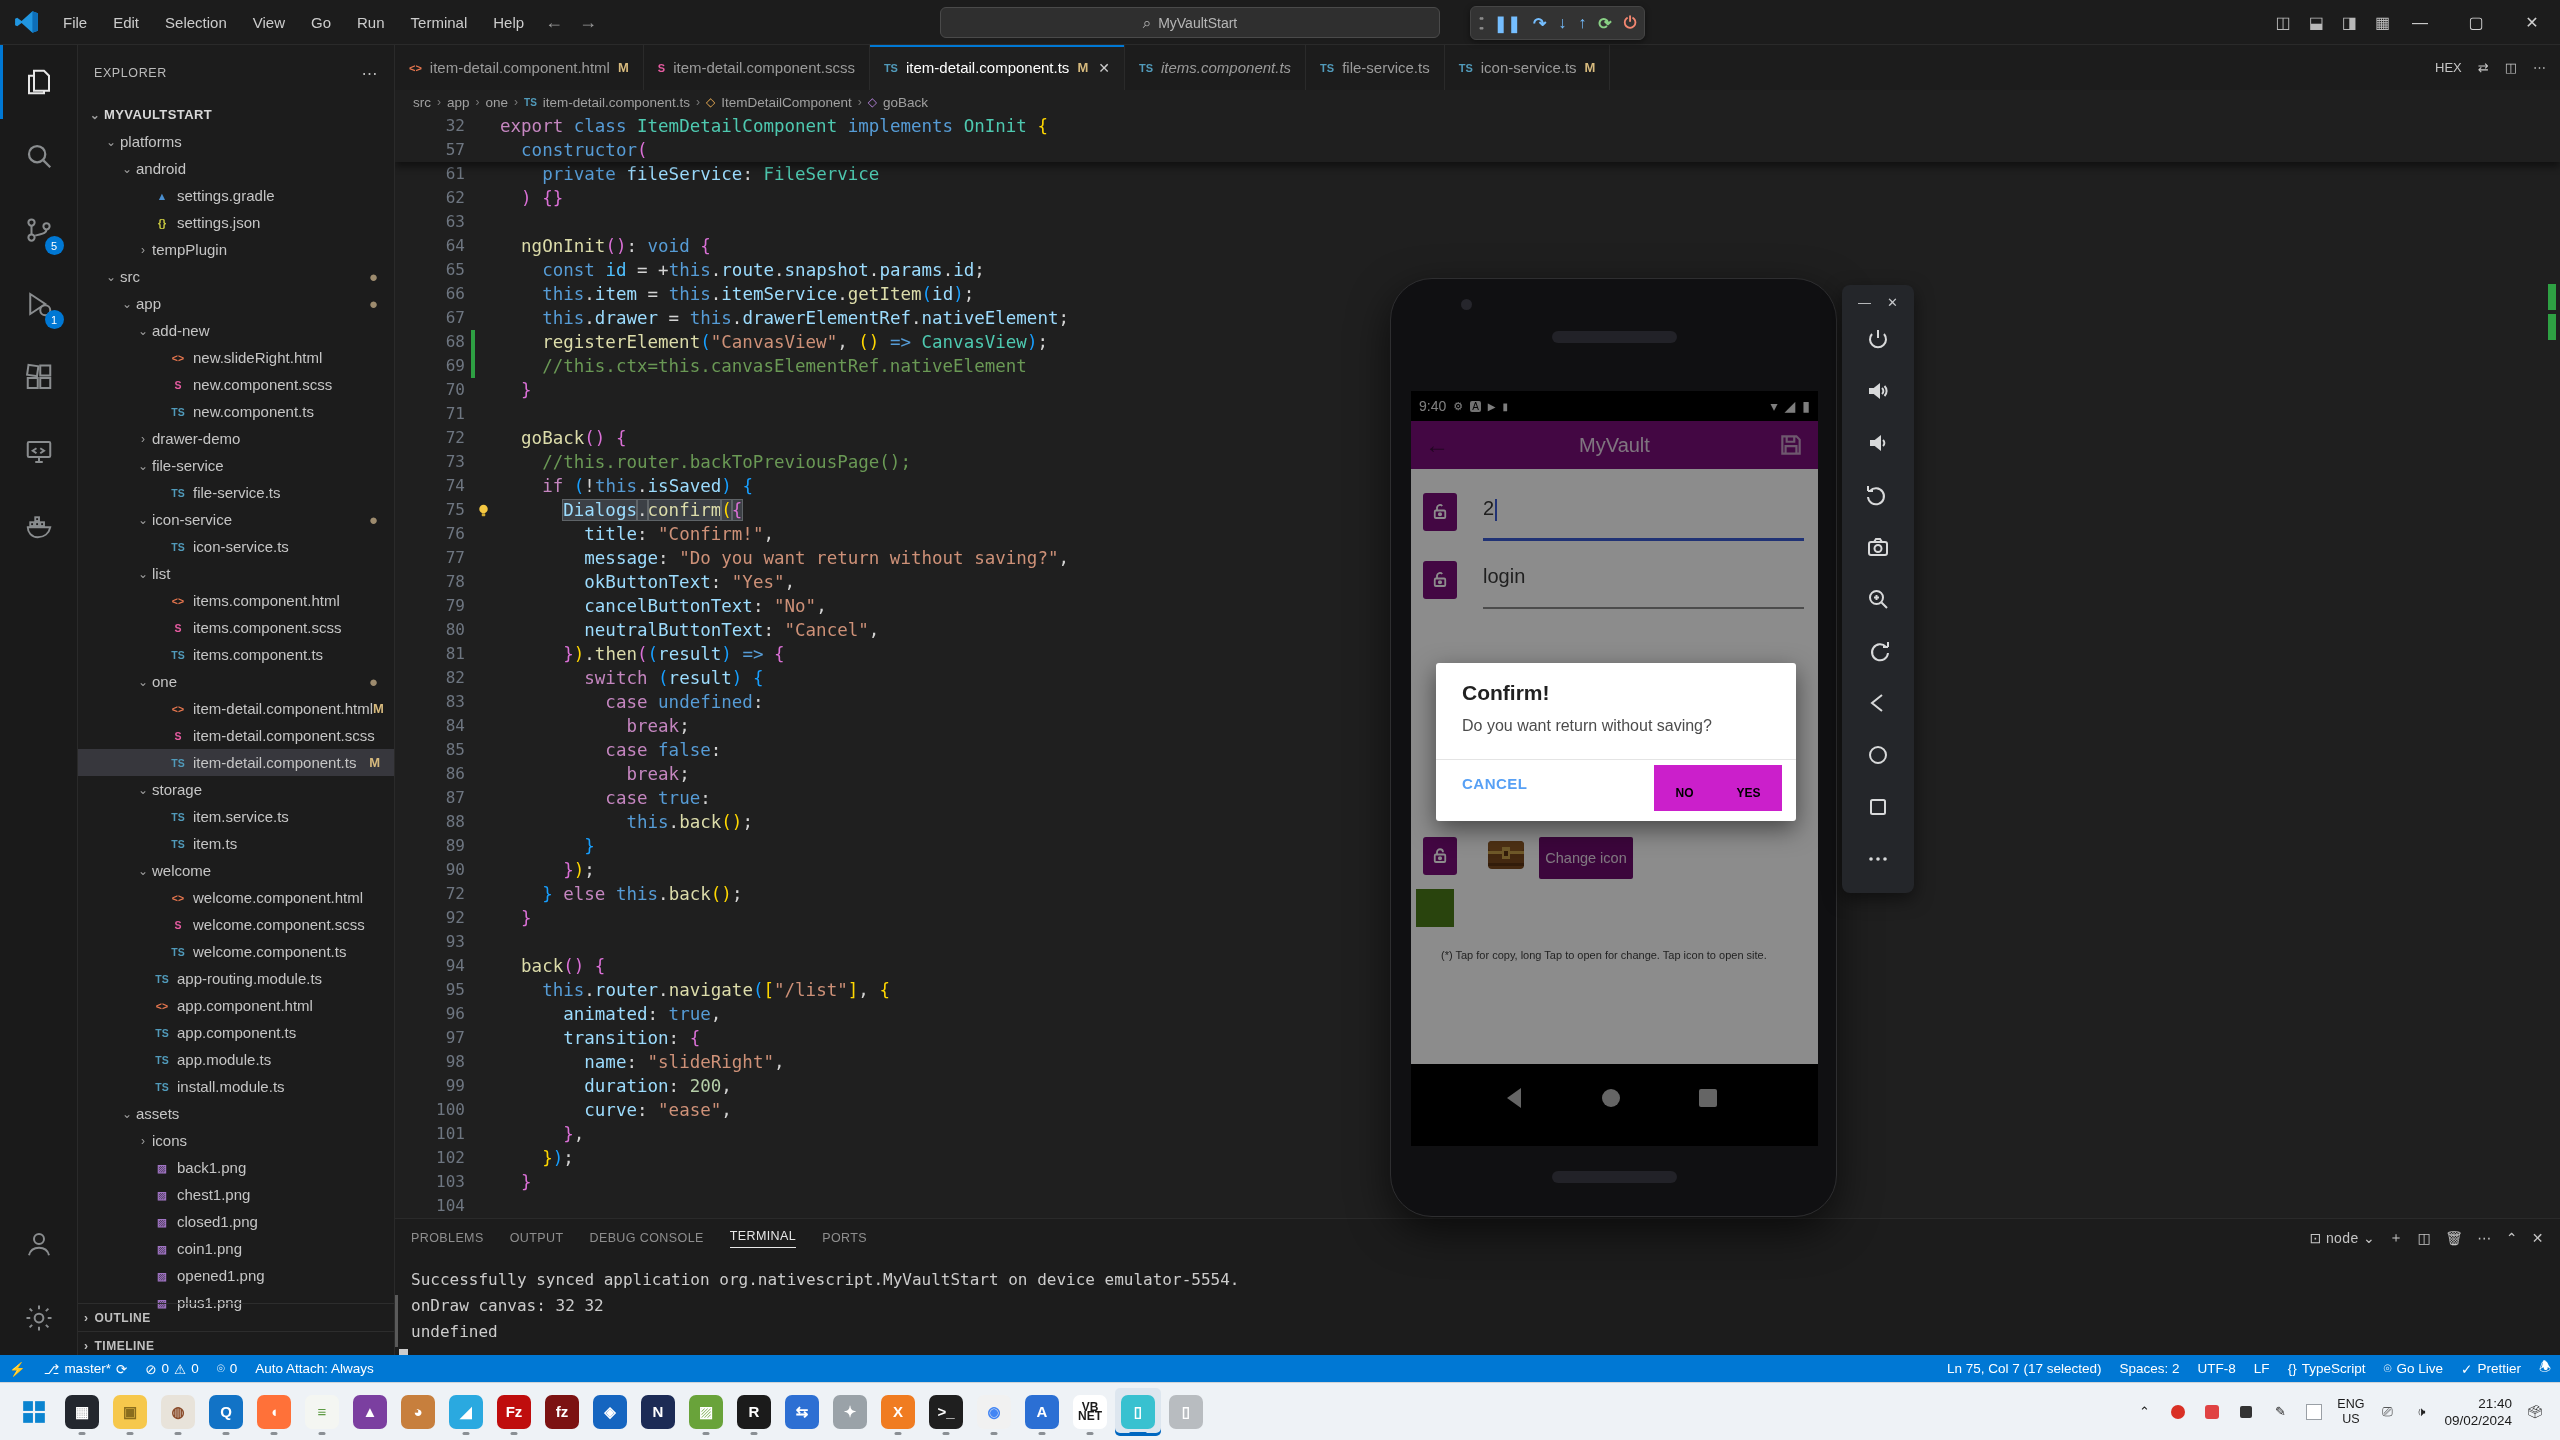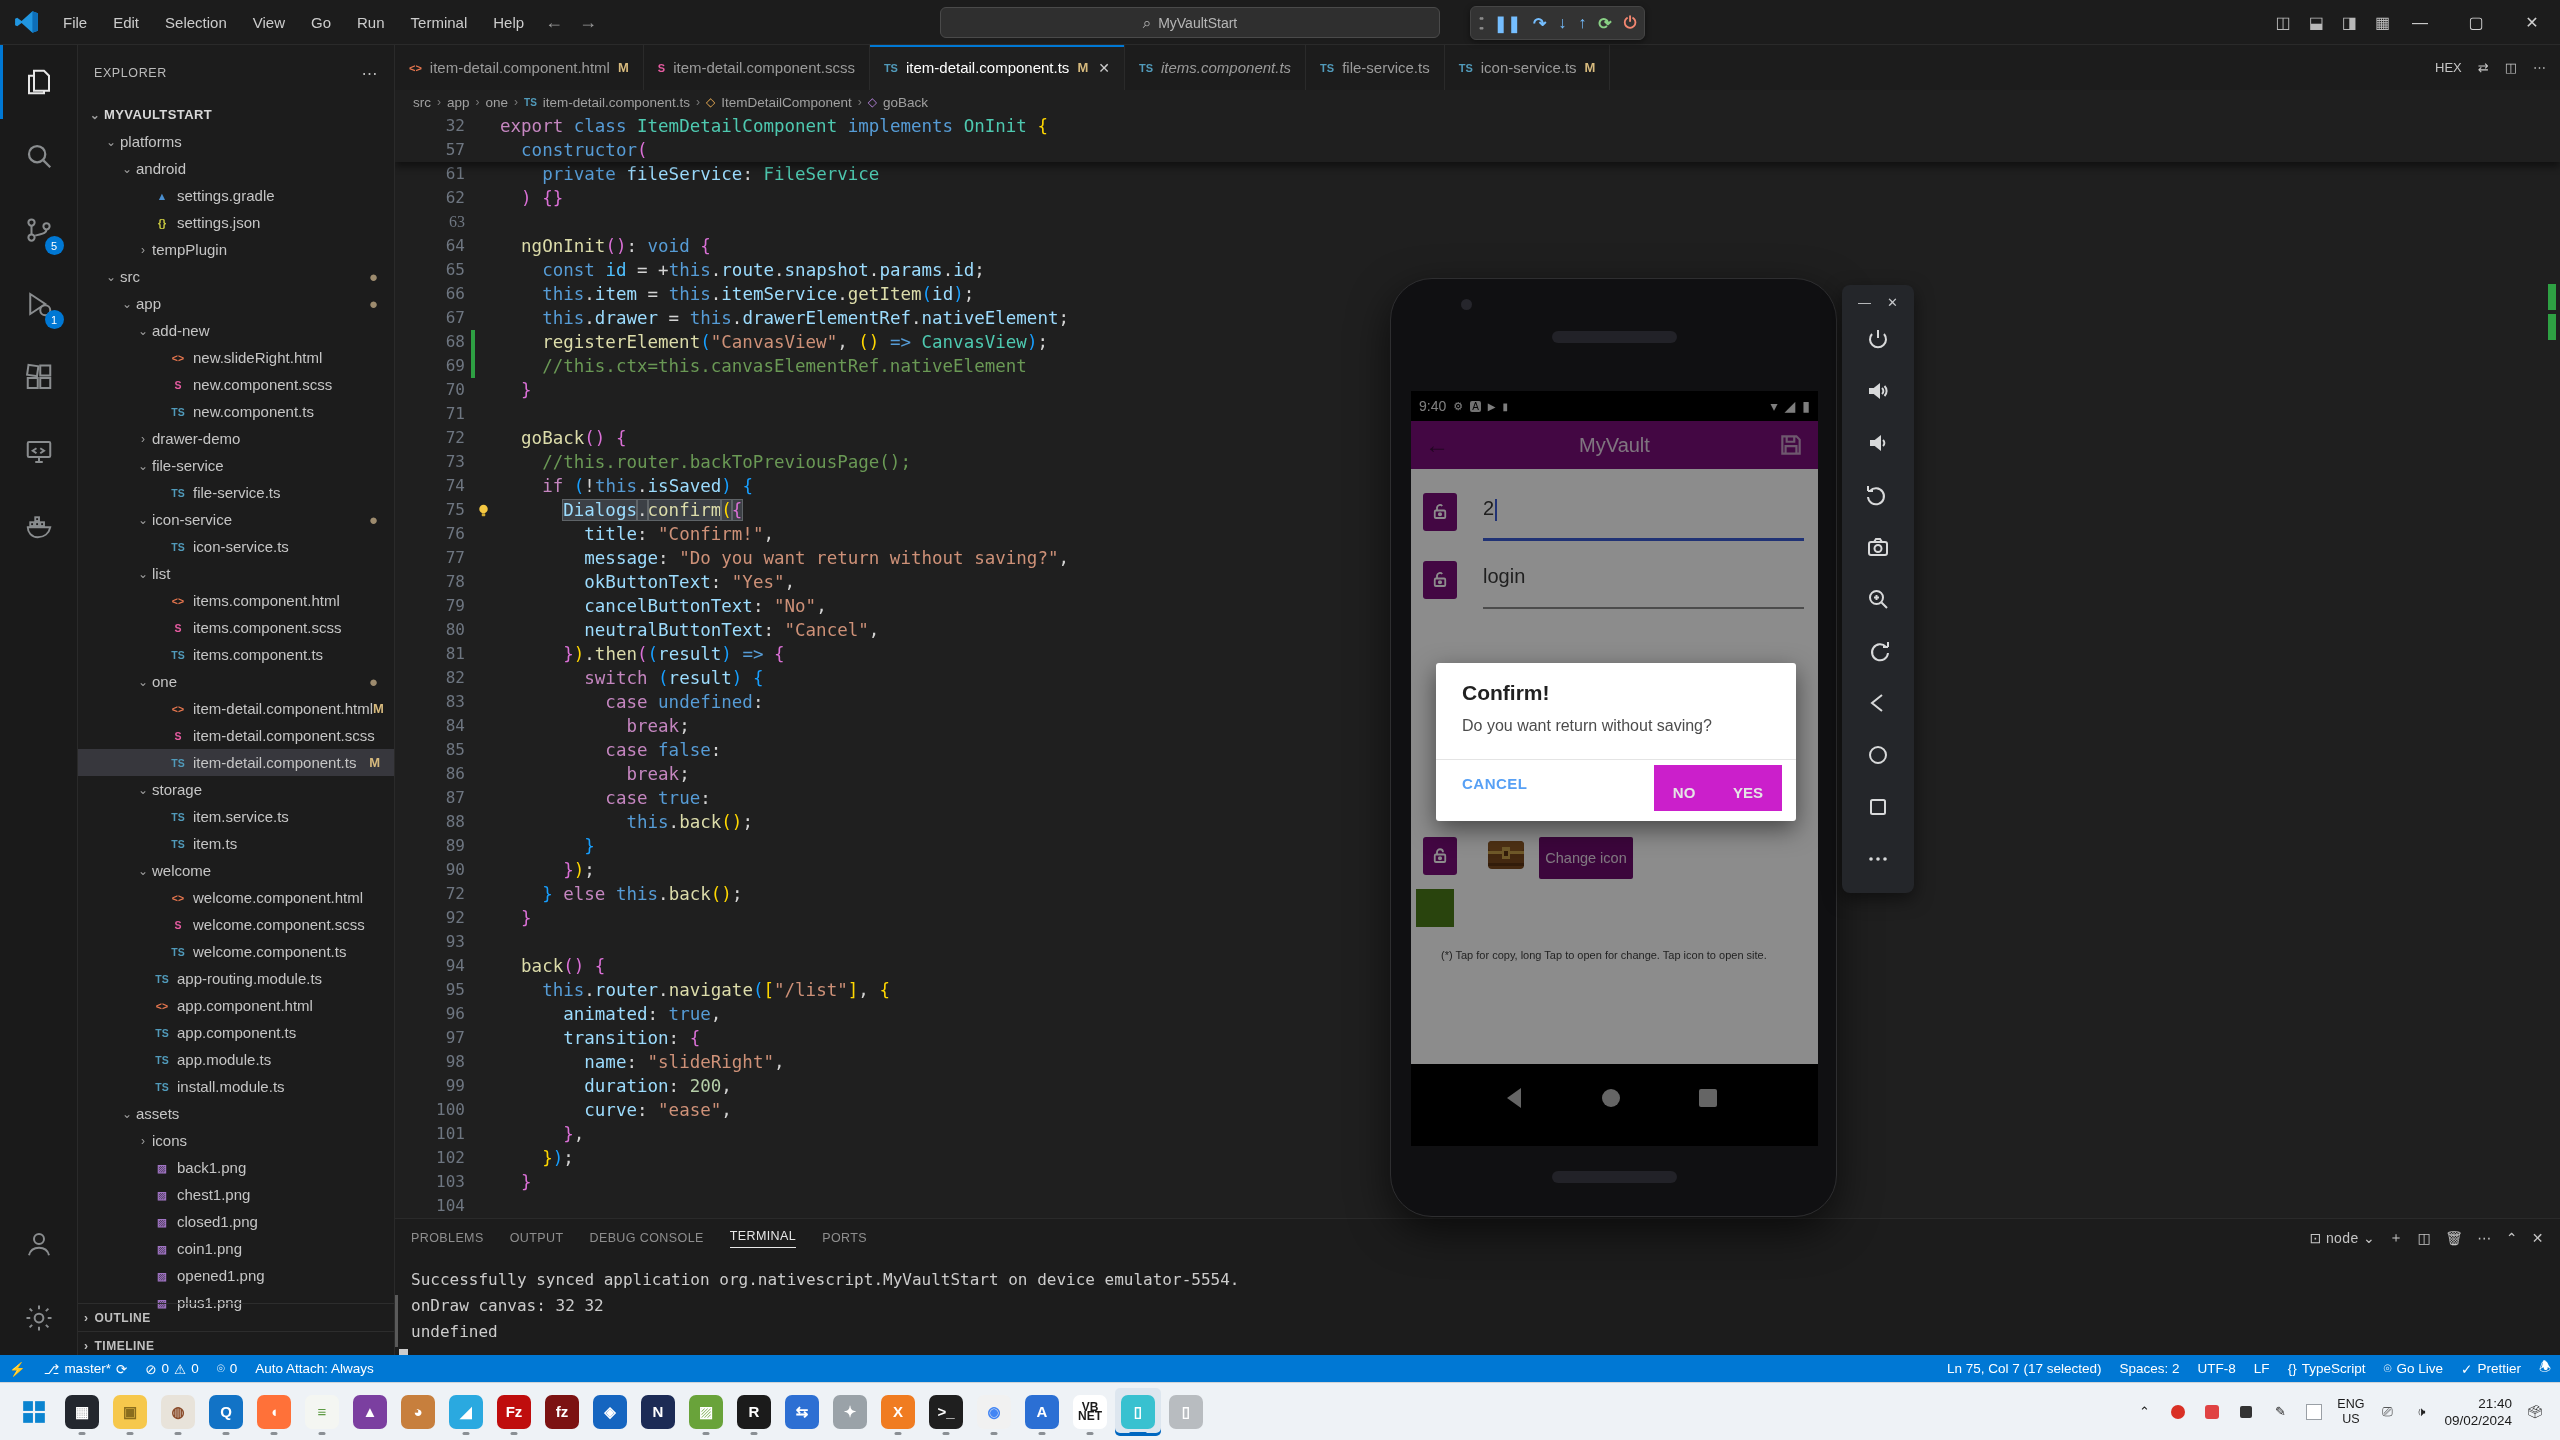--- a/index.html
+++ b/index.html
@@ -104,21 +104,21 @@
   .fval { position:absolute; left:72px; top:10px; font-size:20px; color:#3a3a3a; }
   .funder { position:absolute; left:72px; right:14px; bottom:2px; height:2px; }
   .caret { display:inline-block; width:2px; height:22px; background:#3b5bd6; vertical-align:middle; margin-left:1px; }
   #dim { left:0; top:0; width:407px; height:755px; background:rgba(0,0,0,.45); z-index:2; }
   #p-dialog { left:25px; top:272px; width:360px; height:158px; background:#fff; border-radius:3px; box-shadow:0 8px 24px rgba(0,0,0,.5); z-index:3; }
   #dlg-title { position:absolute; left:26px; top:18px; font-size:21px; font-weight:bold; color:#212121; }
   #dlg-msg { position:absolute; left:26px; top:54px; font-size:16px; color:#4c4c4c; }
   #dlg-div { position:absolute; left:0; right:0; top:96px; height:1px; background:#e4e4e4; }
   #dlg-cancel { position:absolute; left:26px; top:112px; font-size:15px; font-weight:bold; color:#57a0f5; letter-spacing:.5px; }
   #dlg-okblock { position:absolute; right:14px; top:102px; width:128px; height:46px; background:#cb1fcb; display:flex; align-items:center; justify-content:space-around; }
-  .dlg-btn { color:#e5e5e5; font-size:15px; font-weight:bold;margin-top:9px; }
+  .dlg-btn { color:#000000; font-size:12px; font-weight:bold;margin-top:9px; }
   #changerow { position:absolute; left:0; top:440px; width:407px; height:56px; }
   #chest { position:absolute; left:74px; top:2px; }
   #change-btn { position:absolute; left:128px; top:6px; width:94px; height:42px; background:#6d0c6d; color:#e9d9e9; font-size:14.5px; display:flex; align-items:center; justify-content:center; border-radius:2px; }
   #greensq { position:absolute; left:5px; top:498px; width:38px; height:38px; background:#4c7d19; }
   #p-caption { position:absolute; left:30px; top:558px; font-size:11px; color:#3f3f3f; }
   #p-nav { position:absolute; left:0; top:673px; width:407px; height:82px; background:#000; }
   .navico { position:absolute; top:22px; }
 
   
   #emu-toolbar { left:1842px; top:285px; width:72px; height:608px; background:#24262a; border-radius:8px; box-shadow:0 6px 18px rgba(0,0,0,.5); z-index:61; }
@@ -525,21 +525,21 @@
       <span>ItemDetailComponent</span>
       <span class="bc-sep">›</span>
       <span style="color: rgb(177, 128, 215); font-size: 12px;">◇</span>
       <span>goBack</span>
     </div>
 
   <div id="editor" class="abs">
     <div id="codelines">
         <div class="codeline" style="top: 48px;"><span class="lnum">61</span><span class="ltext"><span>    </span><span class="kb">private</span><span> </span><span class="va">fileService</span><span class="pl">:</span><span> </span><span class="ty">FileService</span></span></div>
         <div class="codeline" style="top: 72px;"><span class="lnum">62</span><span class="ltext"><span>  </span><span class="b2">) {}</span></span></div>
-        <div class="codeline" style="top: 96px; font-family: Liberation Serif, serif;"><span class="lnum">63</span><span class="ltext"></span></div>
+        <div class="codeline" style="top: 96px;"><span class="lnum">63</span><span class="ltext"></span></div>
         <div class="codeline" style="top: 120px;"><span class="lnum">64</span><span class="ltext"><span>  </span><span class="fn">ngOnInit</span><span class="b2">()</span><span class="pl">:</span><span> </span><span class="kb">void</span><span> </span><span class="b2">{</span></span></div>
         <div class="codeline" style="top: 144px;"><span class="lnum">65</span><span class="ltext"><span>    </span><span class="kb">const</span><span> </span><span class="vb">id</span><span class="pl"> = +</span><span class="kb">this</span><span class="pl">.</span><span class="va">route</span><span class="pl">.</span><span class="va">snapshot</span><span class="pl">.</span><span class="va">params</span><span class="pl">.</span><span class="va">id</span><span class="pl">;</span></span></div>
         <div class="codeline" style="top: 168px;"><span class="lnum">66</span><span class="ltext"><span>    </span><span class="kb">this</span><span class="pl">.</span><span class="va">item</span><span class="pl"> = </span><span class="kb">this</span><span class="pl">.</span><span class="va">itemService</span><span class="pl">.</span><span class="fn">getItem</span><span class="b3">(</span><span class="va">id</span><span class="b3">)</span><span class="pl">;</span></span></div>
         <div class="codeline" style="top: 192px;"><span class="lnum">67</span><span class="ltext"><span>    </span><span class="kb">this</span><span class="pl">.</span><span class="va">drawer</span><span class="pl"> = </span><span class="kb">this</span><span class="pl">.</span><span class="va">drawerElementRef</span><span class="pl">.</span><span class="va">nativeElement</span><span class="pl">;</span></span></div>
         <div class="codeline" style="top: 216px;"><span class="lnum">68</span><span class="modbar"></span><span class="ltext"><span>    </span><span class="fn">registerElement</span><span class="b3">(</span><span class="st">"CanvasView"</span><span class="pl">, </span><span class="b1">()</span><span> </span><span class="kb">=&gt;</span><span> </span><span class="ty">CanvasView</span><span class="b3">)</span><span class="pl">;</span></span></div>
         <div class="codeline" style="top: 240px;"><span class="lnum">69</span><span class="modbar"></span><span class="ltext"><span>    </span><span class="co">//this.ctx=this.canvasElementRef.nativeElement</span></span></div>
         <div class="codeline" style="top: 264px;"><span class="lnum">70</span><span class="ltext"><span>  </span><span class="b2">}</span></span></div>
         <div class="codeline" style="top: 288px;"><span class="lnum">71</span><span class="ltext"></span></div>
         <div class="codeline" style="top: 312px;"><span class="lnum">72</span><span class="ltext"><span>  </span><span class="fn">goBack</span><span class="b2">()</span><span> </span><span class="b2">{</span></span></div>
         <div class="codeline" style="top: 336px;"><span class="lnum">73</span><span class="ltext"><span>    </span><span class="co">//this.router.backToPreviousPage();</span></span></div>

